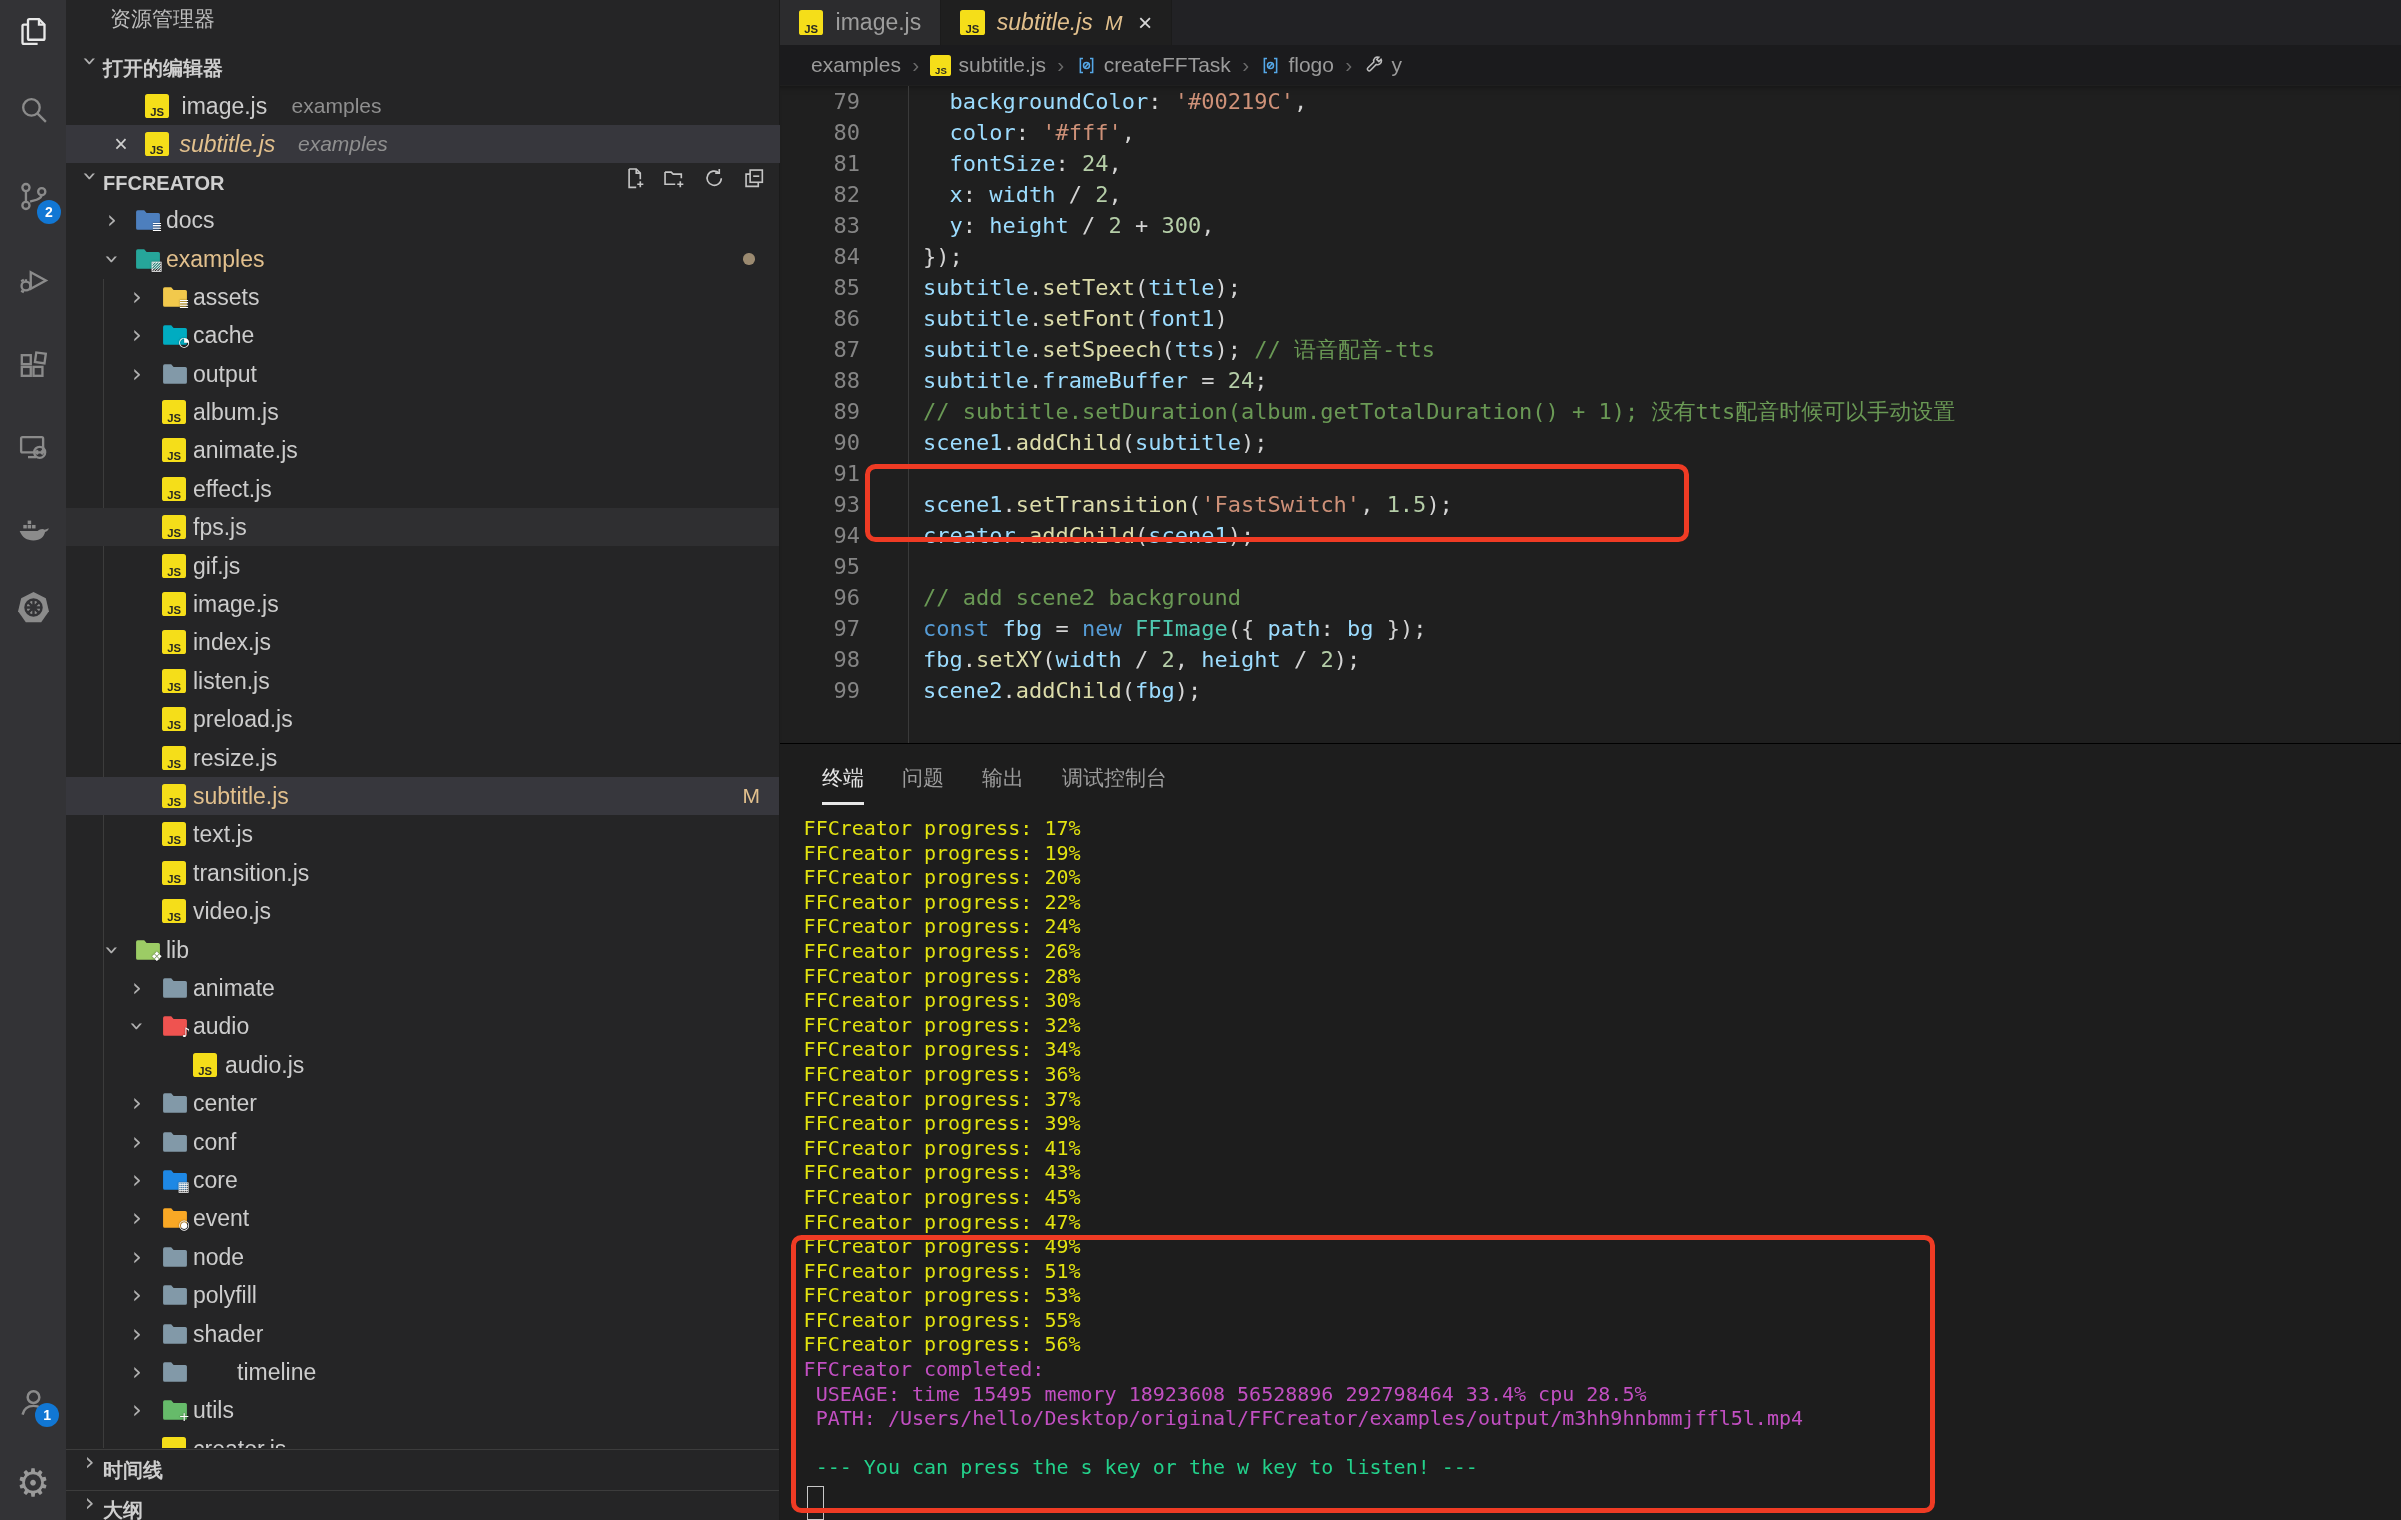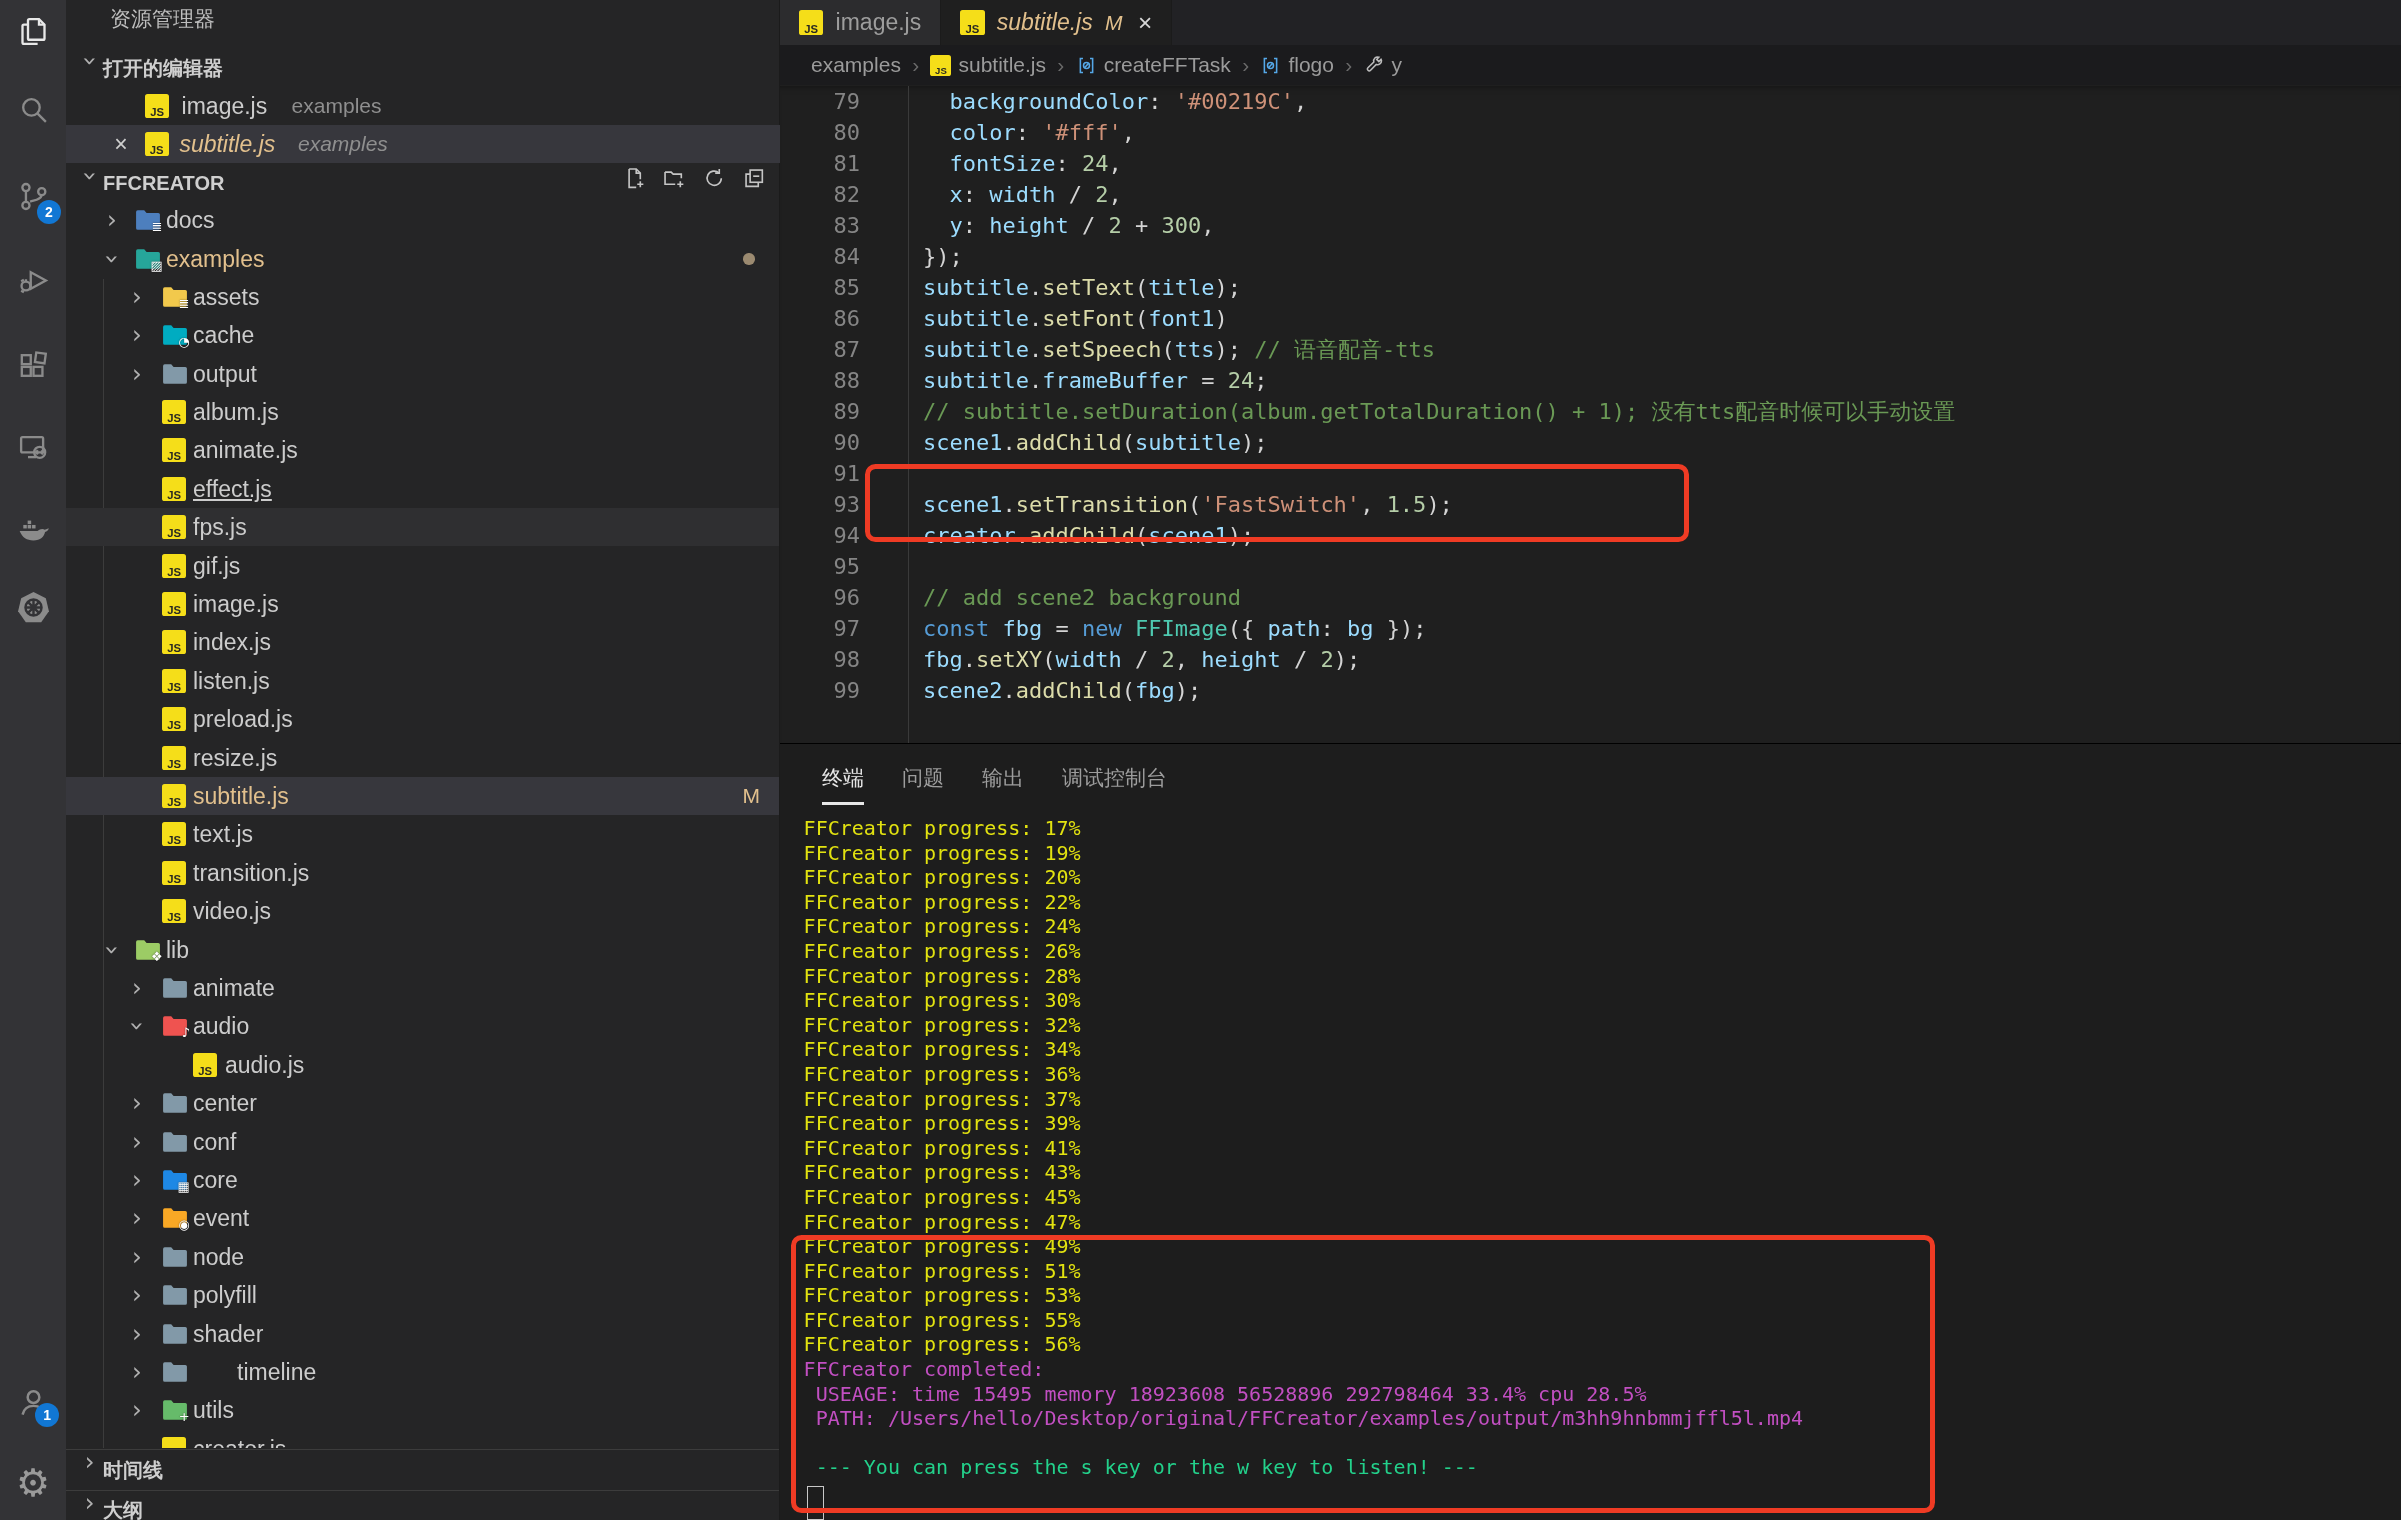--- a/index.html
+++ b/index.html
@@ -262,21 +262,21 @@
       <div class="tree-row row44" style="position: absolute; top: 191px; left: 0px; width: 100%;">
         <span class="js-ico" style="position: absolute; left: 96px;">JS</span>
         <span class="tree-label" style="position: absolute; left: 127px;">album.js</span>
       </div>
       <div class="tree-row row44" style="position: absolute; top: 229px; left: 0px; width: 100%;">
         <span class="js-ico" style="position: absolute; left: 96px;">JS</span>
         <span class="tree-label" style="position: absolute; left: 127px;">animate.js</span>
       </div>
       <div class="tree-row row44" style="position: absolute; top: 268px; left: 0px; width: 100%;">
         <span class="js-ico" style="position: absolute; left: 96px;">JS</span>
-        <span class="tree-label" style="position: absolute; left: 127px; text-decoration: underline;">effect.js</span>
+        <span class="tree-label" style="position: absolute; left: 127px;">effect.js</span>
       </div>
       <div class="tree-row row44 hovrow" style="position: absolute; top: 306px; left: 0px; width: 100%;">
         <span class="js-ico" style="position: absolute; left: 96px;">JS</span>
         <span class="tree-label" style="position: absolute; left: 127px;">fps.js</span>
       </div>
       <div class="tree-row row44" style="position: absolute; top: 345px; left: 0px; width: 100%;">
         <span class="js-ico" style="position: absolute; left: 96px;">JS</span>
         <span class="tree-label" style="position: absolute; left: 127px;">gif.js</span>
       </div>
       <div class="tree-row row44" style="position: absolute; top: 383px; left: 0px; width: 100%;">

